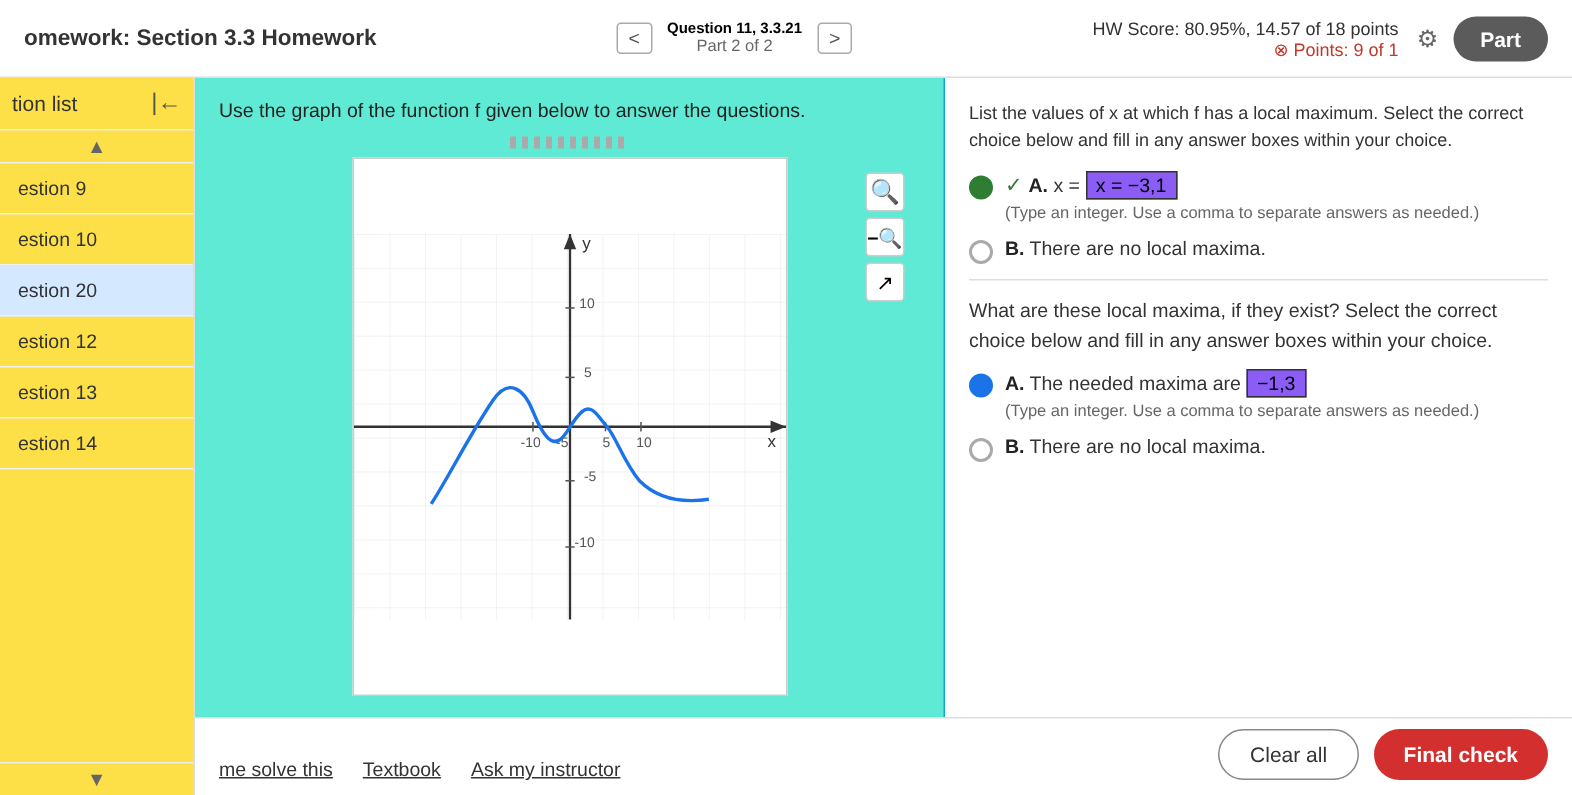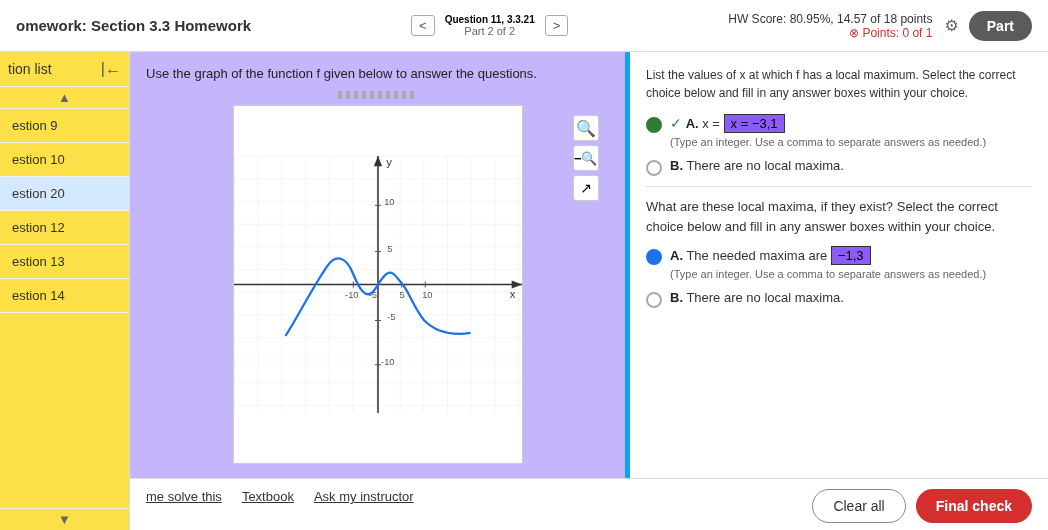--- a/index.html
+++ b/index.html
@@ -47,23 +47,23 @@
 
     
     .content-area { flex: 1; display: flex; flex-direction: column; overflow: hidden; }
 
     
     .question-content { display: flex; flex: 1; overflow: hidden; }
 
     
     .left-panel {
       width: 500px;
-      background: #c4b5fd;
+      background: #5eead4;
       padding: 14px 16px;
-      border-right: 5px solid #0ea5e9;
+      border-right: 1px solid #0ea5e9;
       display: flex;
       flex-direction: column;
     }
     .question-text { font-size: 13px; color: #222; margin-bottom: 10px; }
     .graph-container { position: relative; flex: 1; }
     .graph-tools { position: absolute; right: 10px; top: 10px; display: flex; flex-direction: column; gap: 4px; }
     .graph-tool-btn { background: #fff; border: 1px solid #ccc; border-radius: 3px; width: 26px; height: 26px; display: flex; align-items: center; justify-content: center; cursor: pointer; font-size: 14px; }
     .dotted-bar { width: 80px; height: 8px; background: repeating-linear-gradient(90deg, #aaa 0, #aaa 4px, transparent 4px, transparent 8px); margin: 0 auto 6px; }
 
     
@@ -87,21 +87,21 @@
     .section-divider { border: none; border-top: 1px solid #ddd; margin: 10px 0; }
     .what-text { font-size: 13px; color: #333; margin-bottom: 10px; line-height: 1.5; }
     .vertical-dots { color: #aaa; font-size: 18px; cursor: pointer; position: absolute; left: 637px; top: 175px; }
 
     
     .footer {
       background: #fff;
       border-top: 1px solid #ddd;
       padding: 10px 16px;
       display: flex;
-      align-items: flex-start;
+      align-items: flex-end;
       justify-content: space-between;
       height: 52px;
     }
     .footer-left { display: flex; gap: 20px; align-items: center; }
     .footer-link { font-size: 13px; color: #333; cursor: pointer; text-decoration: underline; }
     .footer-right { display: flex; gap: 10px; }
     .clear-btn { background: #fff; border: 1px solid #888; border-radius: 20px; padding: 8px 20px; cursor: pointer; font-size: 14px; color: #333; }
     .final-btn { background: #d32f2f; border: none; border-radius: 20px; padding: 8px 20px; cursor: pointer; font-size: 14px; color: #fff; font-weight: bold; }
 
     .checkmark { color: #2e7d32; font-size: 14px; }
@@ -116,21 +116,21 @@
     <div class="question-info">
       <div class="main">Question 11, 3.3.21</div>
       <div class="sub">Part 2 of 2</div>
     </div>
     <button class="nav-arrow">&gt;</button>
   </div>
   <div class="hw-score">
     <div>HW Score: 80.95%, 14.57 of 18 points</div>
     <div class="points">
       <span style="color:#c0392b;">⊗</span>
-      <span>Points: 0 of 1</span>
+      <span>Points: 9 of 1</span>
     </div>
   </div>
   <span class="gear-icon">⚙</span>
   <button class="save-btn">Part</button>
 </div>
 
 <div class="main-layout">
 
   <div class="sidebar">
     <div class="sidebar-header">

